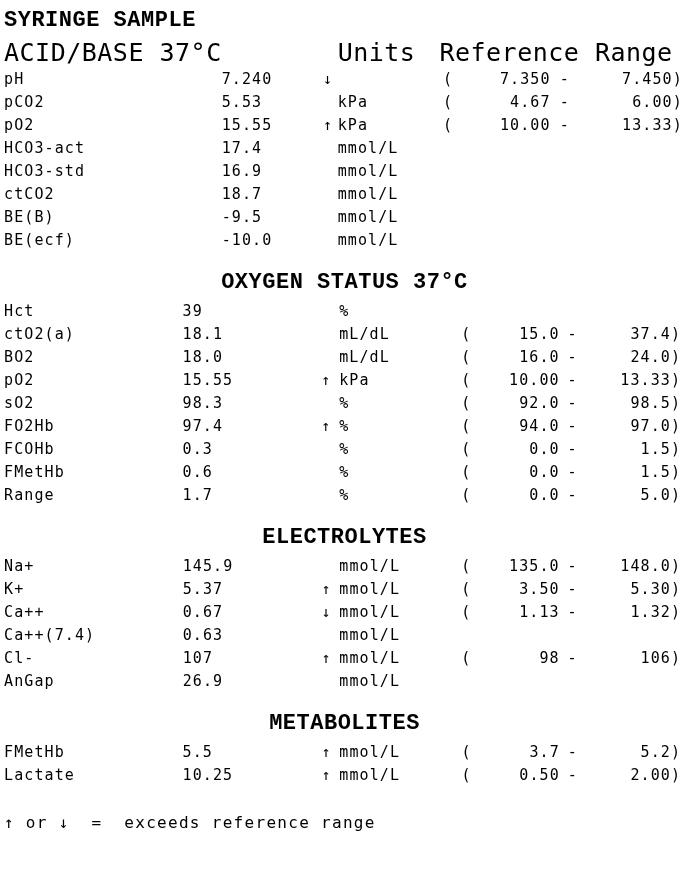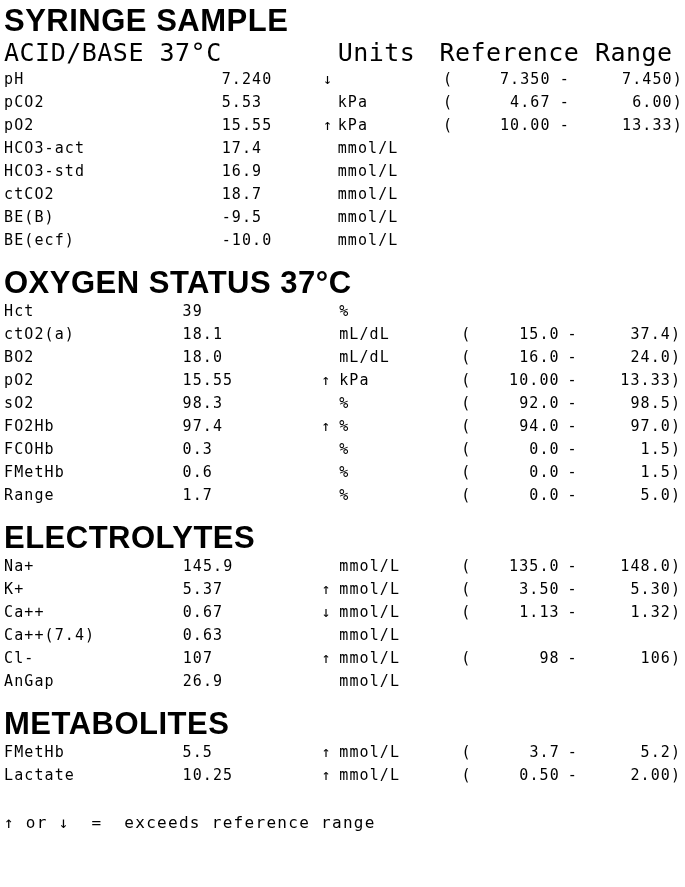--- a/index.html
+++ b/index.html
@@ -15,30 +15,31 @@
     -webkit-font-smoothing: none;
   }
   .page {
     position: relative;
     width: 685px;
     height: 887px;
     padding: 6px 0 0 0;
     box-sizing: border-box;
   }
   .section-title {
-    font-family: Liberation Sans, sans-serif;
-    font-size: 31px;
+    font-family: Liberation Mono, monospace;
+    font-size: 22px;
     font-weight: 700;
     letter-spacing: 0.5px;
     line-height: 30px;
     margin: 0 0 2px 4px;
     white-space: pre;
   }
   .title-gap {
     margin-top: 16px;
+    text-align: center;
   }
   table.rows {
     border-collapse: collapse;
     margin-left: 4px;
     font-size: 15px;
     line-height: 23px;
     letter-spacing: 1.1px;
   }
   table.rows td {
     padding: 0;

